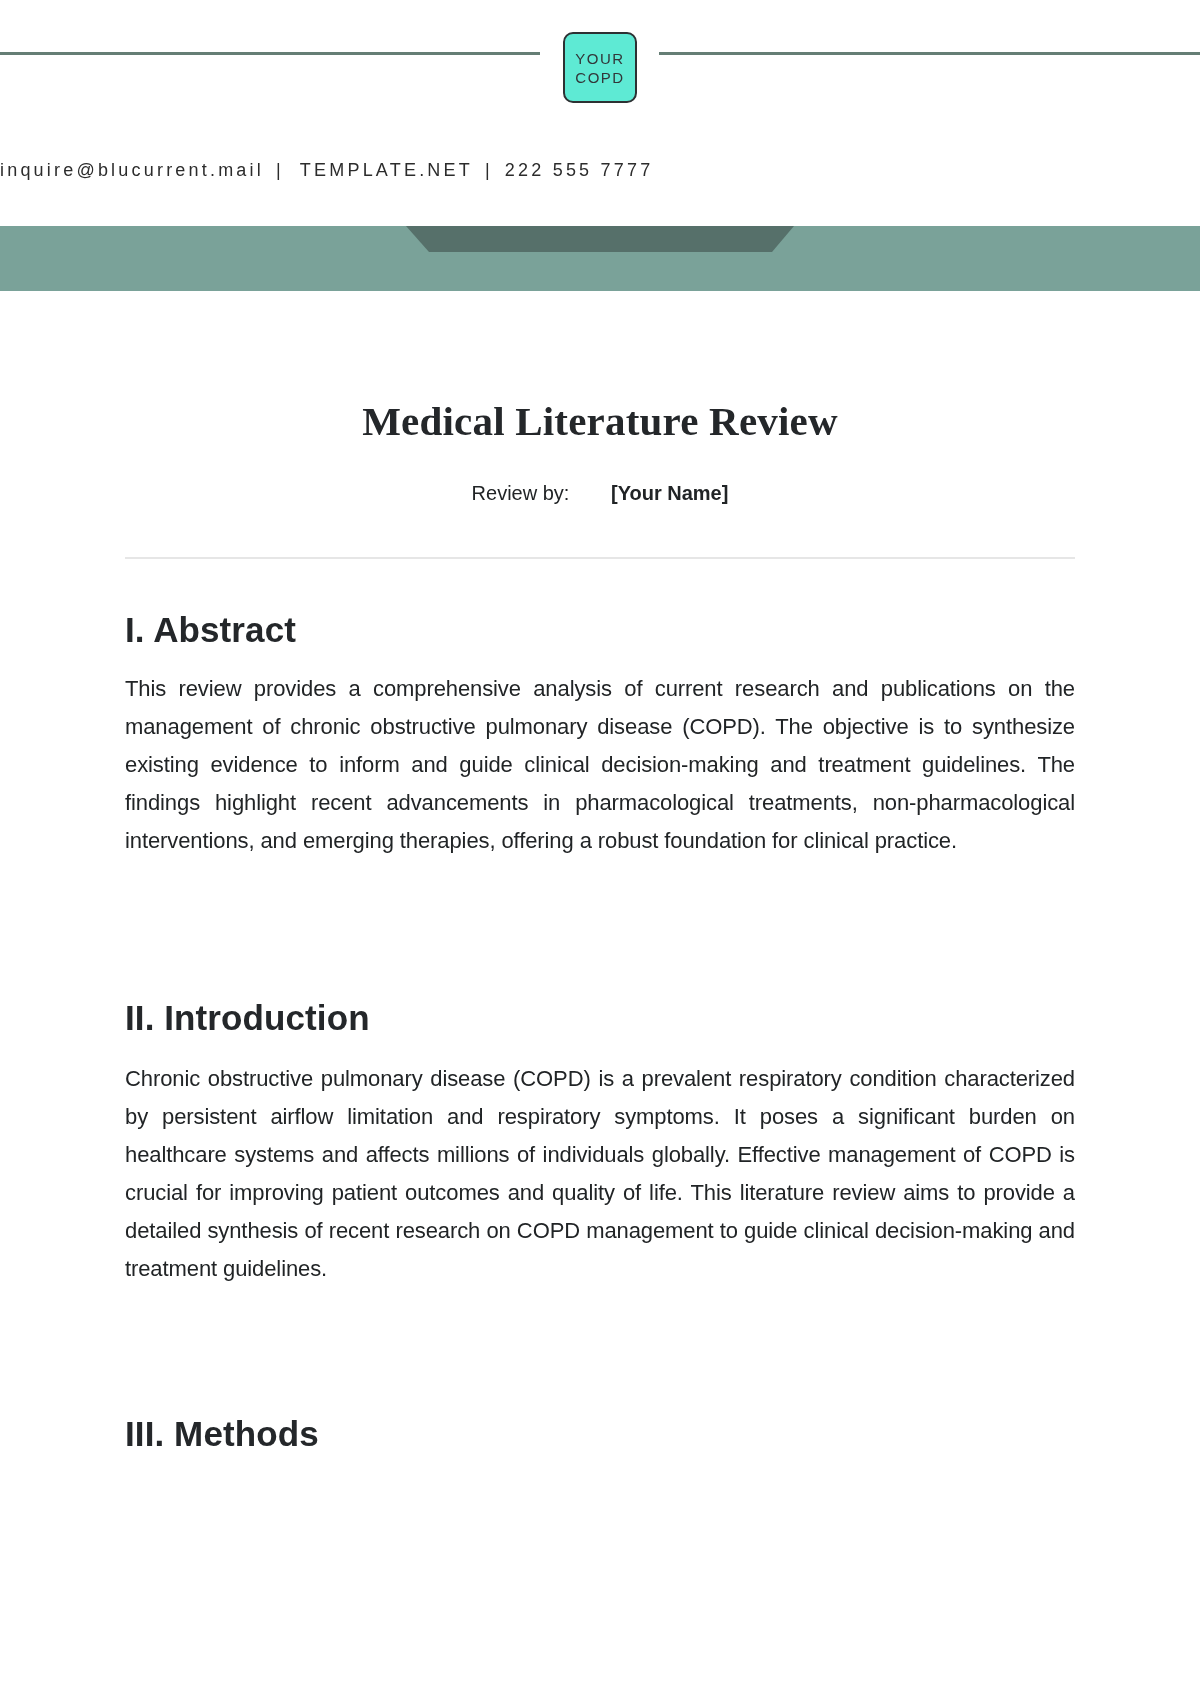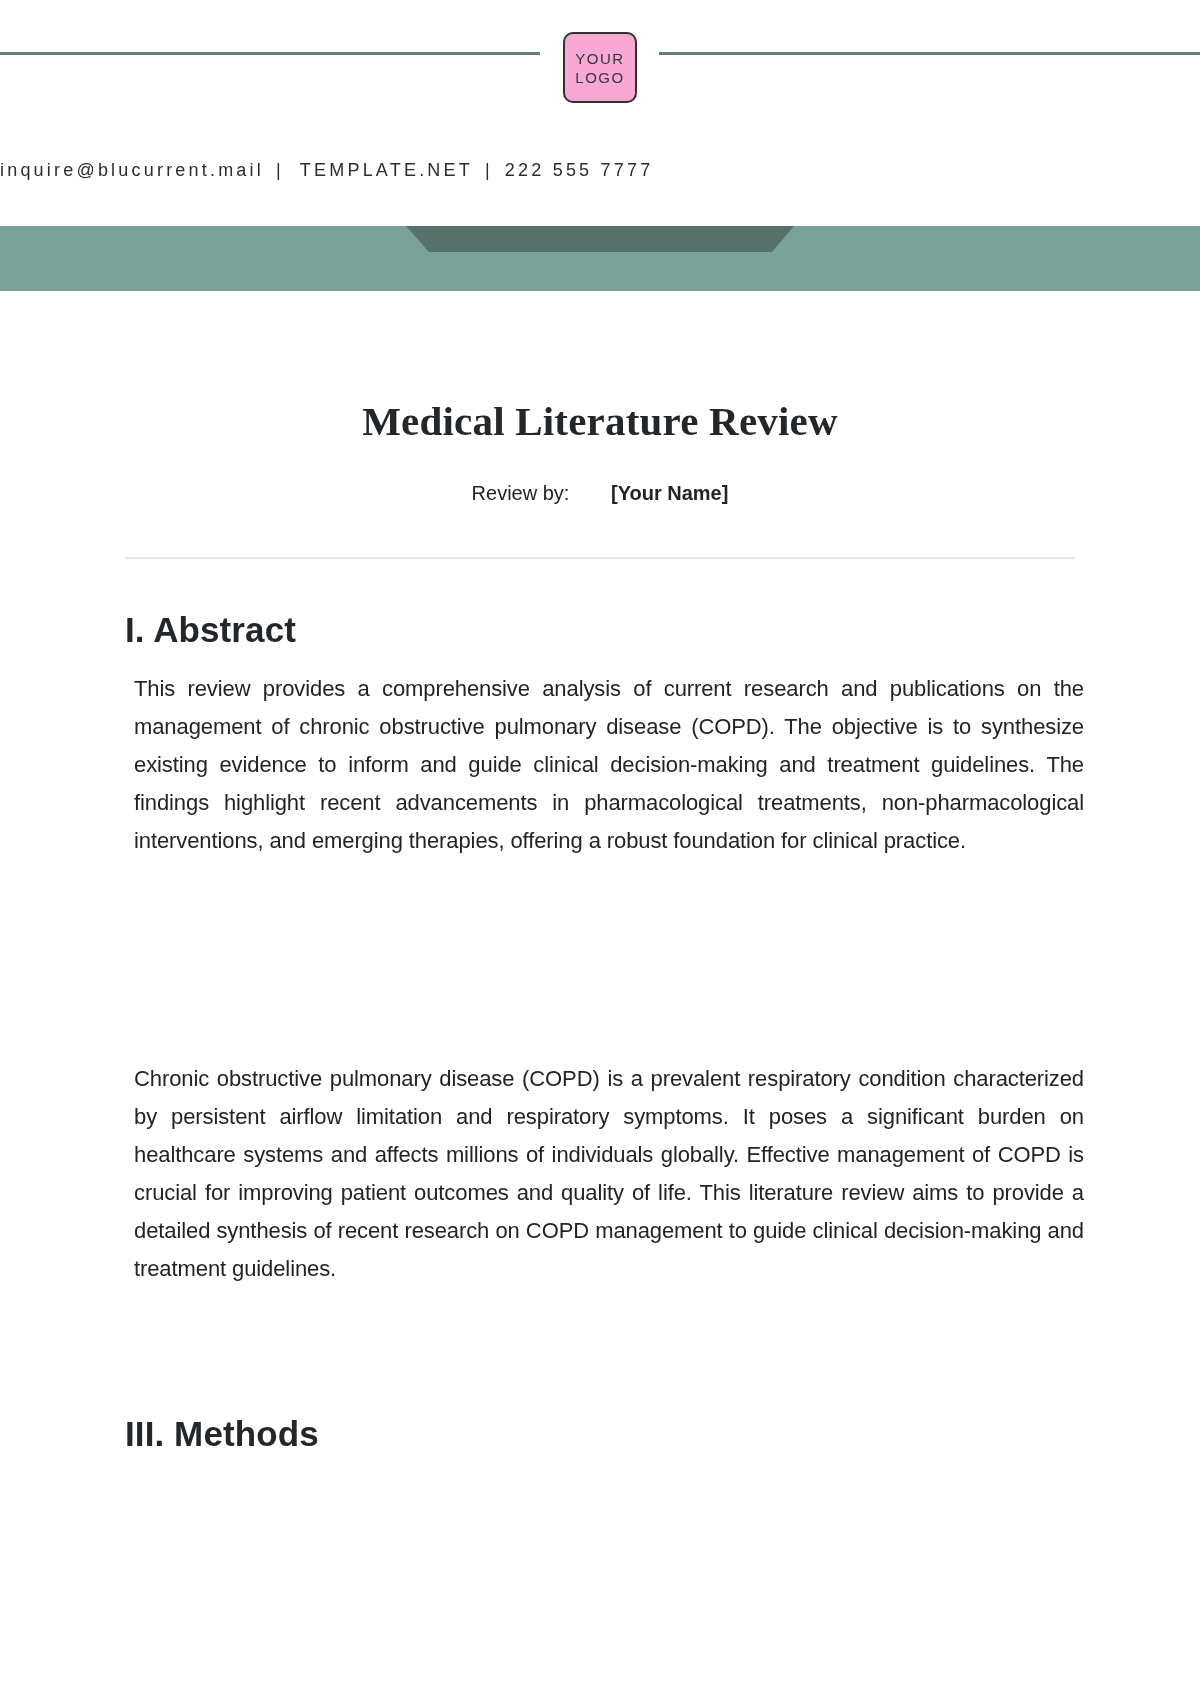--- a/index.html
+++ b/index.html
@@ -31,21 +31,21 @@
   }
   .top-rule.left{left:0;width:540px;}
   .top-rule.right{left:659px;width:541px;}
   .logo-box{
     position:absolute;
     top:32px;
     left:563px;
     width:74px;
     height:71px;
     box-sizing:border-box;
-    background:#f9a8d4;
+    background:#5eead4;
     border:2px solid var(--logo-border);
     border-radius:10px;
     display:flex;
     flex-direction:column;
     align-items:center;
     justify-content:center;
     font-size:15px;
     line-height:19px;
     letter-spacing:1.5px;
     color:#323639;
@@ -129,21 +129,20 @@
   .heading-methods{top:1377px;margin-top:36px;}
   .body-para{
     position:absolute;
     left:125px;
     width:950px;
     font-size:22px;
     line-height:38px;
     text-align:justify;
     color:var(--ink);
     letter-spacing:-0.1px;
-    margin-left:9px;
   }
   .para-abstract{top:670px;}
   .para-introduction{top:1060px;}
   .sub-heading{
     position:absolute;
     left:125px;
     top:1452px;
     width:950px;
     font-size:24px;
     line-height:34px;
@@ -154,21 +153,21 @@
 </head>
 <body>
 
 <div class="page">
 
   <div class="top-rule left"></div>
   <div class="top-rule right"></div>
 
   <div class="logo-box">
     <span>YOUR</span>
-    <span>LOGO</span>
+    <span>COPD</span>
   </div>
 
   <div class="contact-bar">
     <span>inquire@blucurrent.mail</span><span class="sep first">|</span><span>TEMPLATE.NET</span><span class="sep">|</span><span>222 555 7777</span>
   </div>
 
   <div class="hero-band">
     <div class="band-trapezoid"></div>
   </div>
 
@@ -177,17 +176,18 @@
   <div class="byline">
     <span>Review by:</span>
     <span class="author">[Your Name]</span>
   </div>
 
   <div class="section-divider"></div>
 
   <div class="section-heading heading-abstract">I. Abstract</div>
   <div class="body-para para-abstract">This review provides a comprehensive analysis of current research and publications on the management of chronic obstructive pulmonary disease (COPD). The objective is to synthesize existing evidence to inform and guide clinical decision-making and treatment guidelines. The findings highlight recent advancements in pharmacological treatments, non-pharmacological interventions, and emerging therapies, offering a robust foundation for clinical practice.</div>
 
+  <div class="section-heading heading-introduction">II. Introduction</div>
   <div class="body-para para-introduction">Chronic obstructive pulmonary disease (COPD) is a prevalent respiratory condition characterized by persistent airflow limitation and respiratory symptoms. It poses a significant burden on healthcare systems and affects millions of individuals globally. Effective management of COPD is crucial for improving patient outcomes and quality of life. This literature review aims to provide a detailed synthesis of recent research on COPD management to guide clinical decision-making and treatment guidelines.</div>
 
   <div class="section-heading heading-methods">III. Methods</div>
 
 </div>
 
 </body></html>

